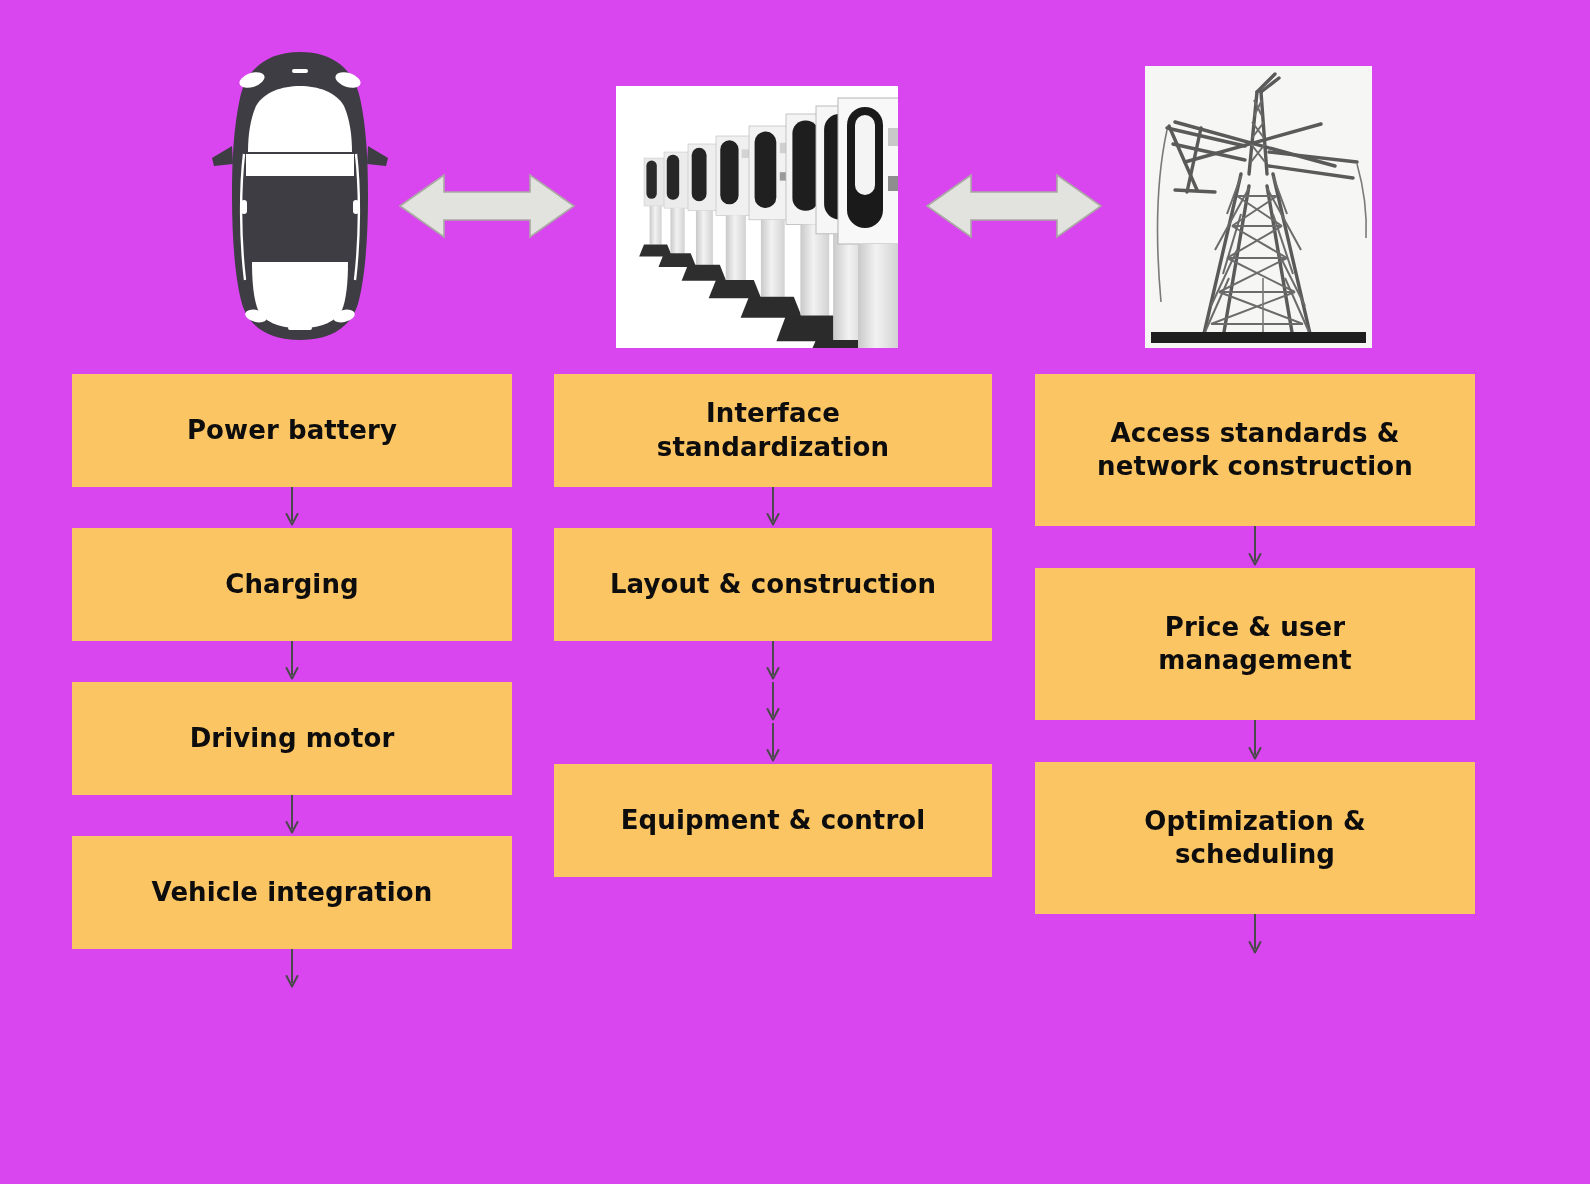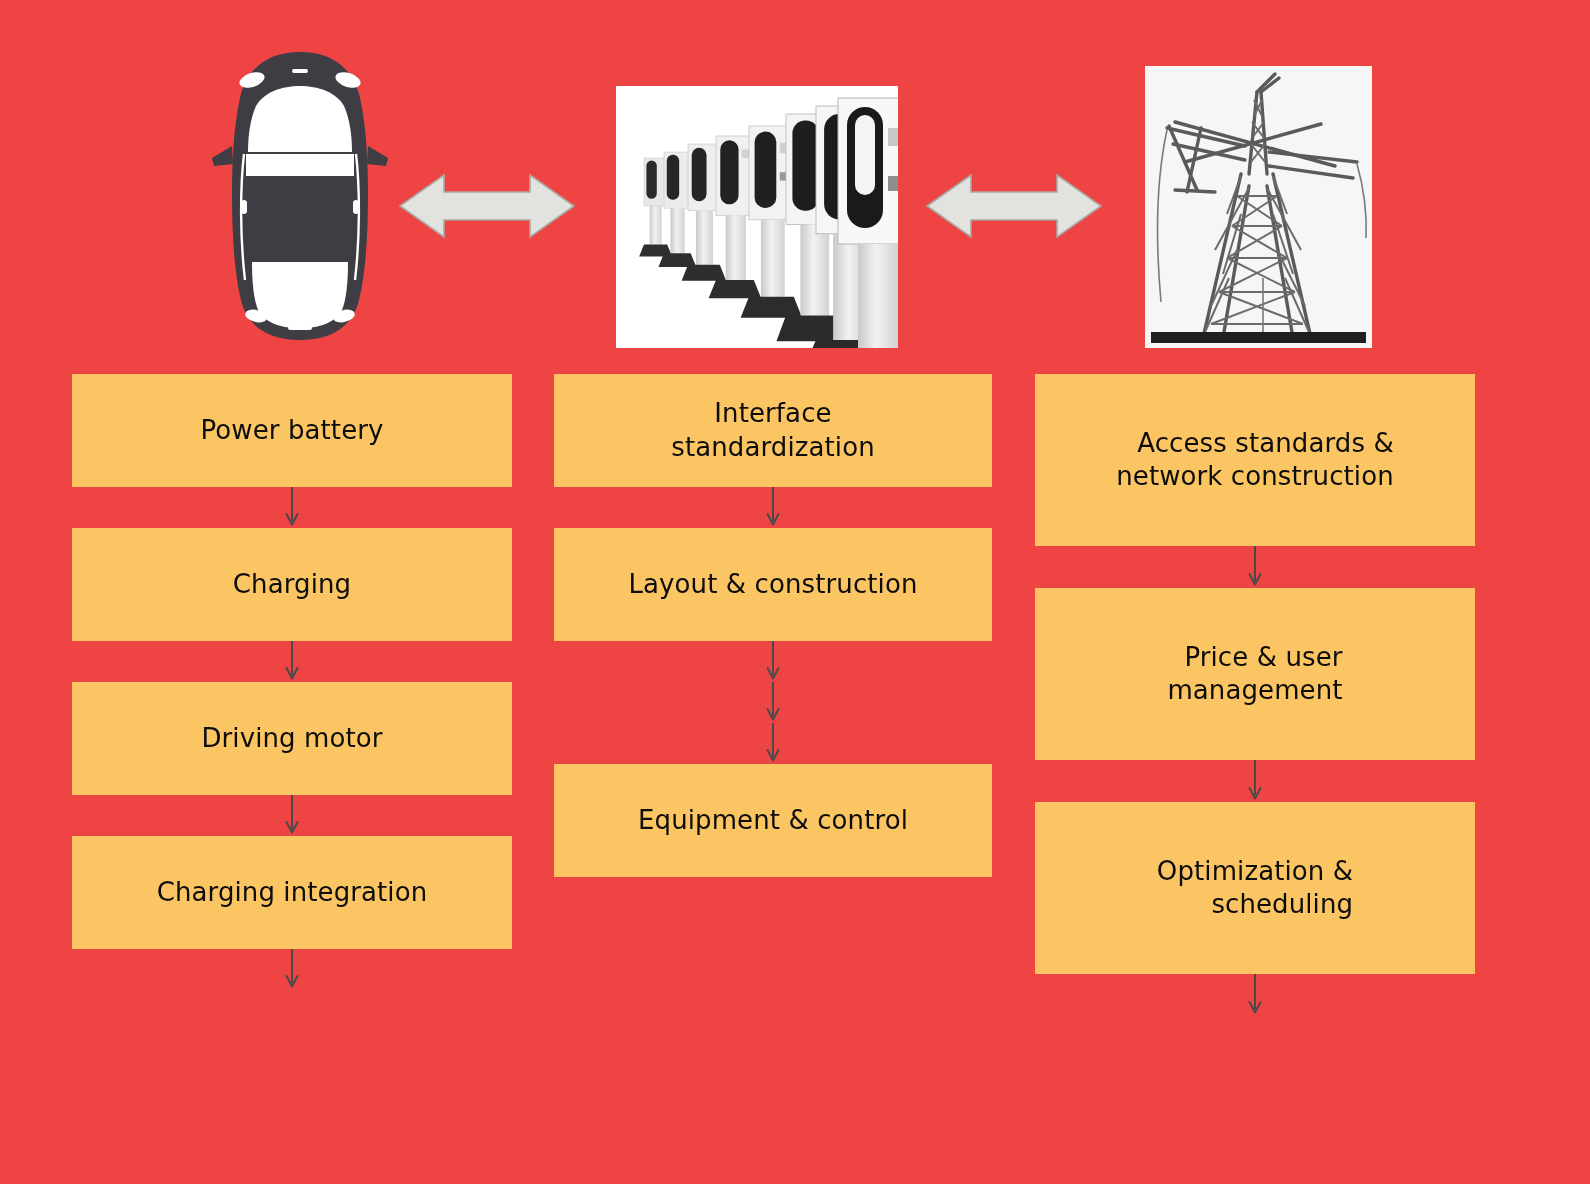--- a/index.html
+++ b/index.html
@@ -7,22 +7,23 @@
     padding: 0;
     background: #ffffff;
   }
   body {
     font-family: "DejaVu Sans", "Liberation Sans", sans-serif;
   }
   #canvas {
     position: relative;
     width: 1590px;
     height: 1184px;
-    background: #ef4444;
+    background: #d946ef;
     overflow: hidden;
+    font-weight: bold;
   }
 
   
   .illus {
     position: absolute;
   }
   #car-image {
     left: 200px;
     top: 48px;
     width: 200px;
@@ -66,21 +67,21 @@
     align-items: center;
     justify-content: center;
     text-align: center;
     box-sizing: border-box;
     padding: 4px 10px;
     font-size: 26px;
     line-height: 1.28;
     letter-spacing: 0.1px;
   }
   .col-a .node, .col-b .node { height: 113px; }
-  .col-c .node { height: 172px; text-align: right; }
+  .col-c .node { height: 152px; }
 
   .connector {
     height: 41px;
     position: relative;
   }
   .col-c .connector { height: 42px; }
   .connector svg {
     position: absolute;
     left: 50%;
     top: 0;
@@ -303,21 +304,21 @@
         <path d="M1.5 27 L7 37.5 L12.5 27" stroke="#4a4a4a" stroke-width="2" fill="none" stroke-linecap="round" stroke-linejoin="round"></path>
       </svg>
     </div>
     <div class="node">Driving motor</div>
     <div class="connector">
       <svg viewBox="0 0 14 41" width="14" height="41" aria-hidden="true">
         <path d="M7 0 L7 34" stroke="#4a4a4a" stroke-width="2" fill="none"></path>
         <path d="M1.5 27 L7 37.5 L12.5 27" stroke="#4a4a4a" stroke-width="2" fill="none" stroke-linecap="round" stroke-linejoin="round"></path>
       </svg>
     </div>
-    <div class="node">Charging integration</div>
+    <div class="node">Vehicle integration</div>
     <div class="connector">
       <svg viewBox="0 0 14 41" width="14" height="41" aria-hidden="true">
         <path d="M7 0 L7 34" stroke="#4a4a4a" stroke-width="2" fill="none"></path>
         <path d="M1.5 27 L7 37.5 L12.5 27" stroke="#4a4a4a" stroke-width="2" fill="none" stroke-linecap="round" stroke-linejoin="round"></path>
       </svg>
     </div>
   </div>
 
   <div class="column col-b" id="column-station">
     <div class="node">Interface<br>standardization</div>

